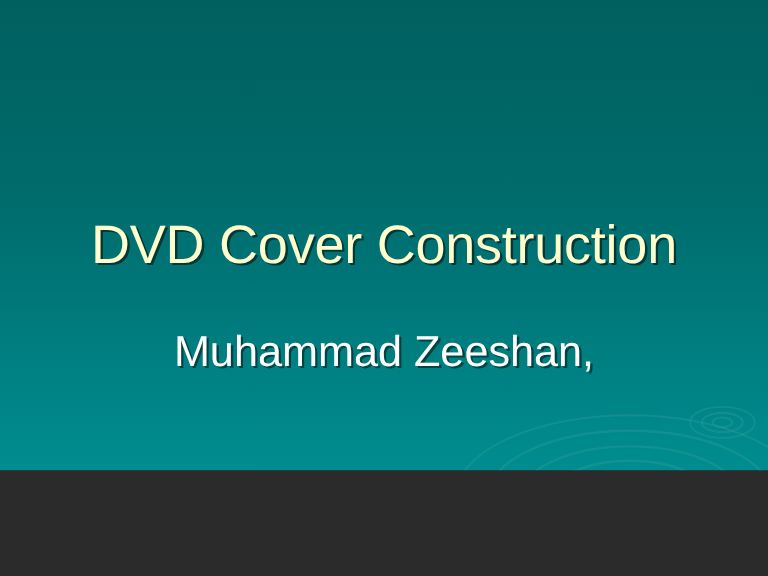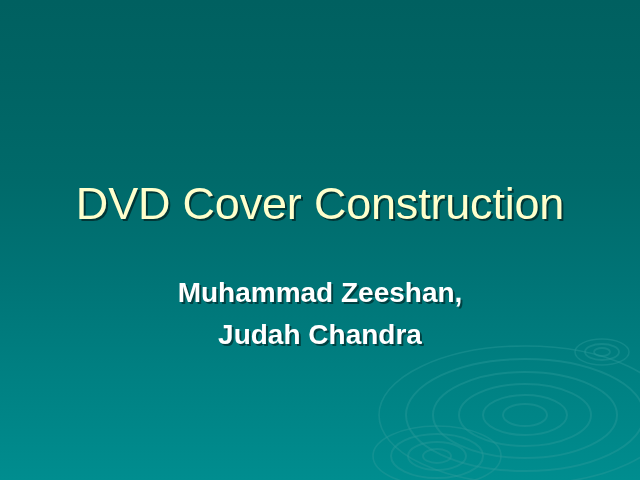--- a/index.html
+++ b/index.html
@@ -4,21 +4,21 @@
 <style>
   html, body {
     margin: 0;
     padding: 0;
     background: #2b2b2b;
   }
 
   .slide {
     position: relative;
     width: 640px;
-    height: 480px;
+    height: 392px;
     overflow: hidden;
     font-family: "Liberation Sans", sans-serif;
     background: linear-gradient(180deg,
         #006060 0%,
         #006464 18%,
         #006a6a 38%,
         #007476 58%,
         #007f81 76%,
         #008789 90%,
         #008d8f 100%);
@@ -58,23 +58,23 @@
   .subtitle-block {
     position: absolute;
     left: 0;
     top: 272px;
     width: 640px;
     text-align: center;
   }
 
   .subtitle-line {
     display: block;
-    font-size: 28px;
+    font-size: 36px;
     line-height: 42px;
-    font-weight: bold;
+    font-weight: normal;
     color: #ffffff;
     text-shadow: 2px 2px 0 rgba(0, 45, 45, 0.72);
     white-space: nowrap;
   }
 </style>
 </head>
 <body>
 
 <div class="slide">
 
@@ -104,16 +104,15 @@
       </g>
     </g>
   </svg>
 
   <div class="title-block">
     <span class="slide-title">DVD Cover Construction</span>
   </div>
 
   <div class="subtitle-block">
     <span class="subtitle-line">Muhammad Zeeshan,</span>
-    <span class="subtitle-line">Judah Chandra</span>
   </div>
 
 </div>
 
 </body></html>

